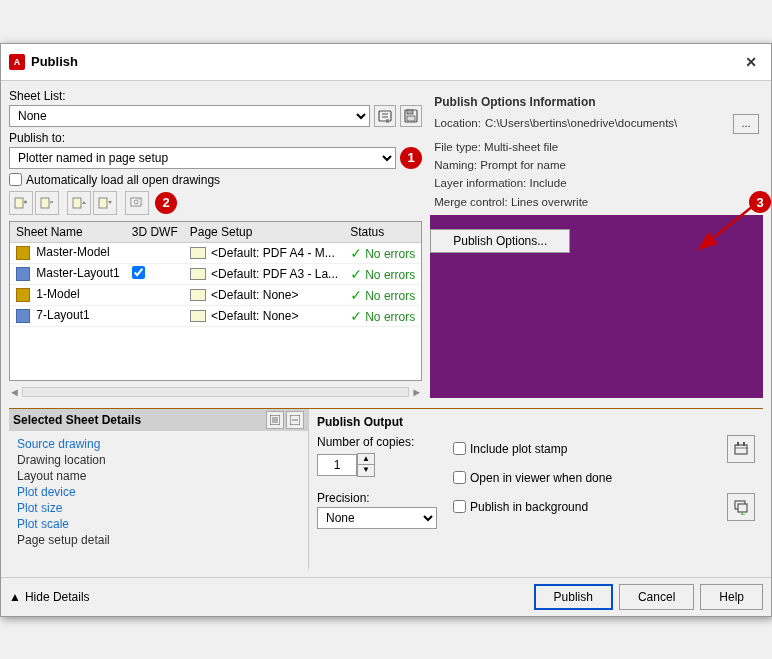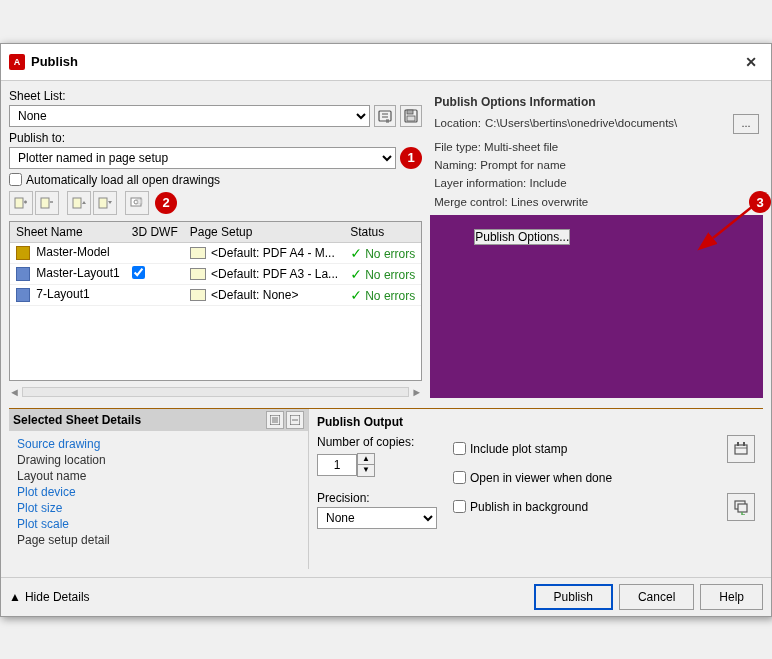--- a/index.html
+++ b/index.html
@@ -153,28 +153,27 @@
       width: 26px; height: 20px;
       border: 1px solid #999;
       background: #f0f0f0;
       cursor: pointer;
       font-size: 11px;
       display: flex; align-items: center; justify-content: center;
     }
 
     .publish-options-btn {
       margin-top: 6px;
-      height: 16px;
-      padding: 0 0;
+      height: 24px;
+      padding: 0 22px;
       border: 1px solid #999;
       background: #f0f0f0;
       cursor: pointer;
       font-size: 12px;
       align-self: flex-start;
-      margin-left: 44px;
     }
 
     .auto-load-row {
       display: flex;
       align-items: center;
       gap: 4px;
     }
     .auto-load-row input[type="checkbox"] { margin: 0; }
 
     .toolbar-row {
@@ -539,20 +538,35 @@
                   <span class="page-setup-icon"></span>
                   <span>&lt;Default: PDF A3 - La...</span>
                 </td>
                 <td>
                   <span class="check-green">✓</span>
                   <span class="status-ok">No errors</span>
                 </td>
               </tr>
               <tr>
                 <td>
+                  <span class="sheet-icon"></span>
+                  <span>1-Model</span>
+                </td>
+                <td></td>
+                <td>
+                  <span class="page-setup-icon"></span>
+                  <span>&lt;Default: None&gt;</span>
+                </td>
+                <td>
+                  <span class="check-green">✓</span>
+                  <span class="status-ok">No errors</span>
+                </td>
+              </tr>
+              <tr>
+                <td>
                   <span class="sheet-icon layout-icon"></span>
                   <span>7-Layout1</span>
                 </td>
                 <td></td>
                 <td>
                   <span class="page-setup-icon"></span>
                   <span>&lt;Default: None&gt;</span>
                 </td>
                 <td>
                   <span class="check-green">✓</span>

